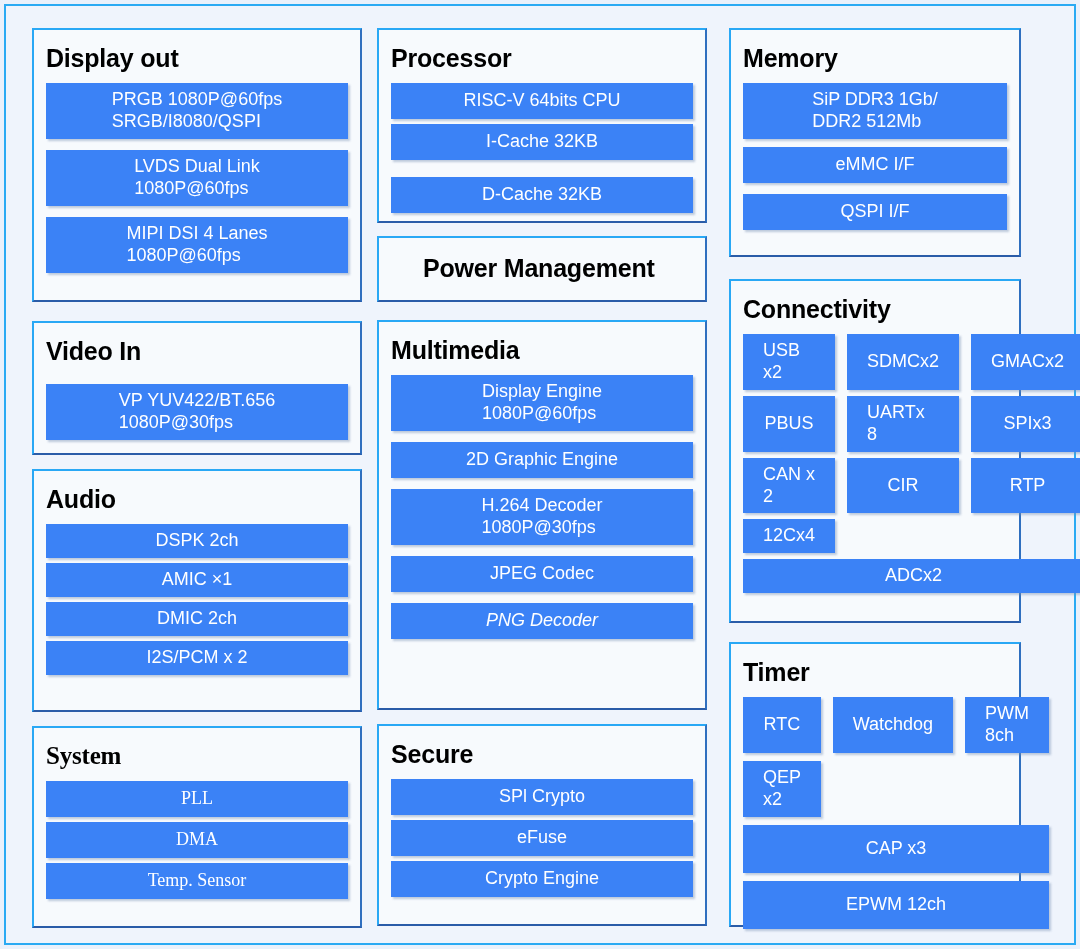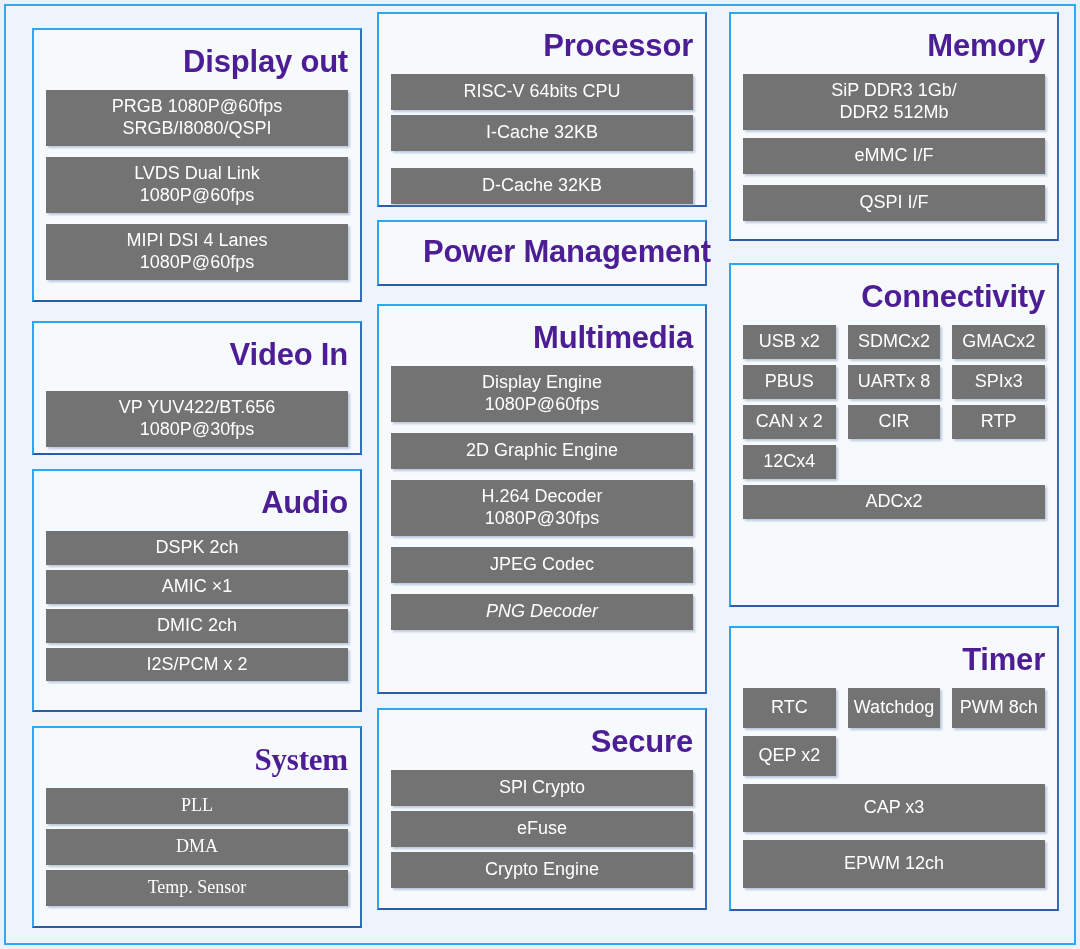--- a/index.html
+++ b/index.html
@@ -33,66 +33,66 @@
     background: #eff4fc;
   }
 
   
   .column {
     position: absolute;
     display: flex;
     flex-direction: column;
   }
   #col-left   { left: 26px;  top: 22px; width: 330px; }
-  #col-center { left: 371px; top: 6px; width: 330px; }
-  #col-right  { left: 723px; top: 6px; width: 330px; }
+  #col-center { left: 371px; top: 22px; width: 330px; }
+  #col-right  { left: 723px; top: 22px; width: 292px; }
 
   
   .panel {
     box-sizing: border-box;
     background: #f7fafd;
     border-top: 2px solid #29a8f5;
     border-left: 2px solid #29a8f5;
     border-right: 2px solid #2f6fbf;
     border-bottom: 2px solid #2a5ca8;
     padding: 10px 12px 12px 12px;
     display: flex;
     flex-direction: column;
   }
 
   .panel-title {
-    text-align: right;
-    color: #4c1d95;
+    text-align: left;
+    color: #000000;
     font-weight: bold;
-    font-size: 31px;
+    font-size: 25px;
     line-height: 1.15;
     letter-spacing: -0.2px;
     margin: 4px 0 10px 0;
     white-space: nowrap;
   }
   .panel.title-only .panel-title {
     margin: 12px 0 10px 0;
   }
 
   
   .chips {
     display: flex;
     flex-direction: column;
   }
   .chip {
     box-sizing: border-box;
-    background: #737373;
+    background: #3b82f6;
     color: #ffffff;
     font-size: 18px;
     line-height: 1.22;
-    text-align: center;
+    text-align: left;
     display: flex;
     align-items: center;
     justify-content: center;
-    padding: 6px 6px;
+    padding: 6px 20px;
     min-height: 33px;
     box-shadow: 2px 2px 2px rgba(120, 145, 180, 0.45);
     white-space: pre-line;
   }
   .chip.two-line { min-height: 56px; }
 
   
   .gap-lg .chip + .chip { margin-top: 11px; }
   .gap-sm .chip + .chip { margin-top: 5px; }
 

